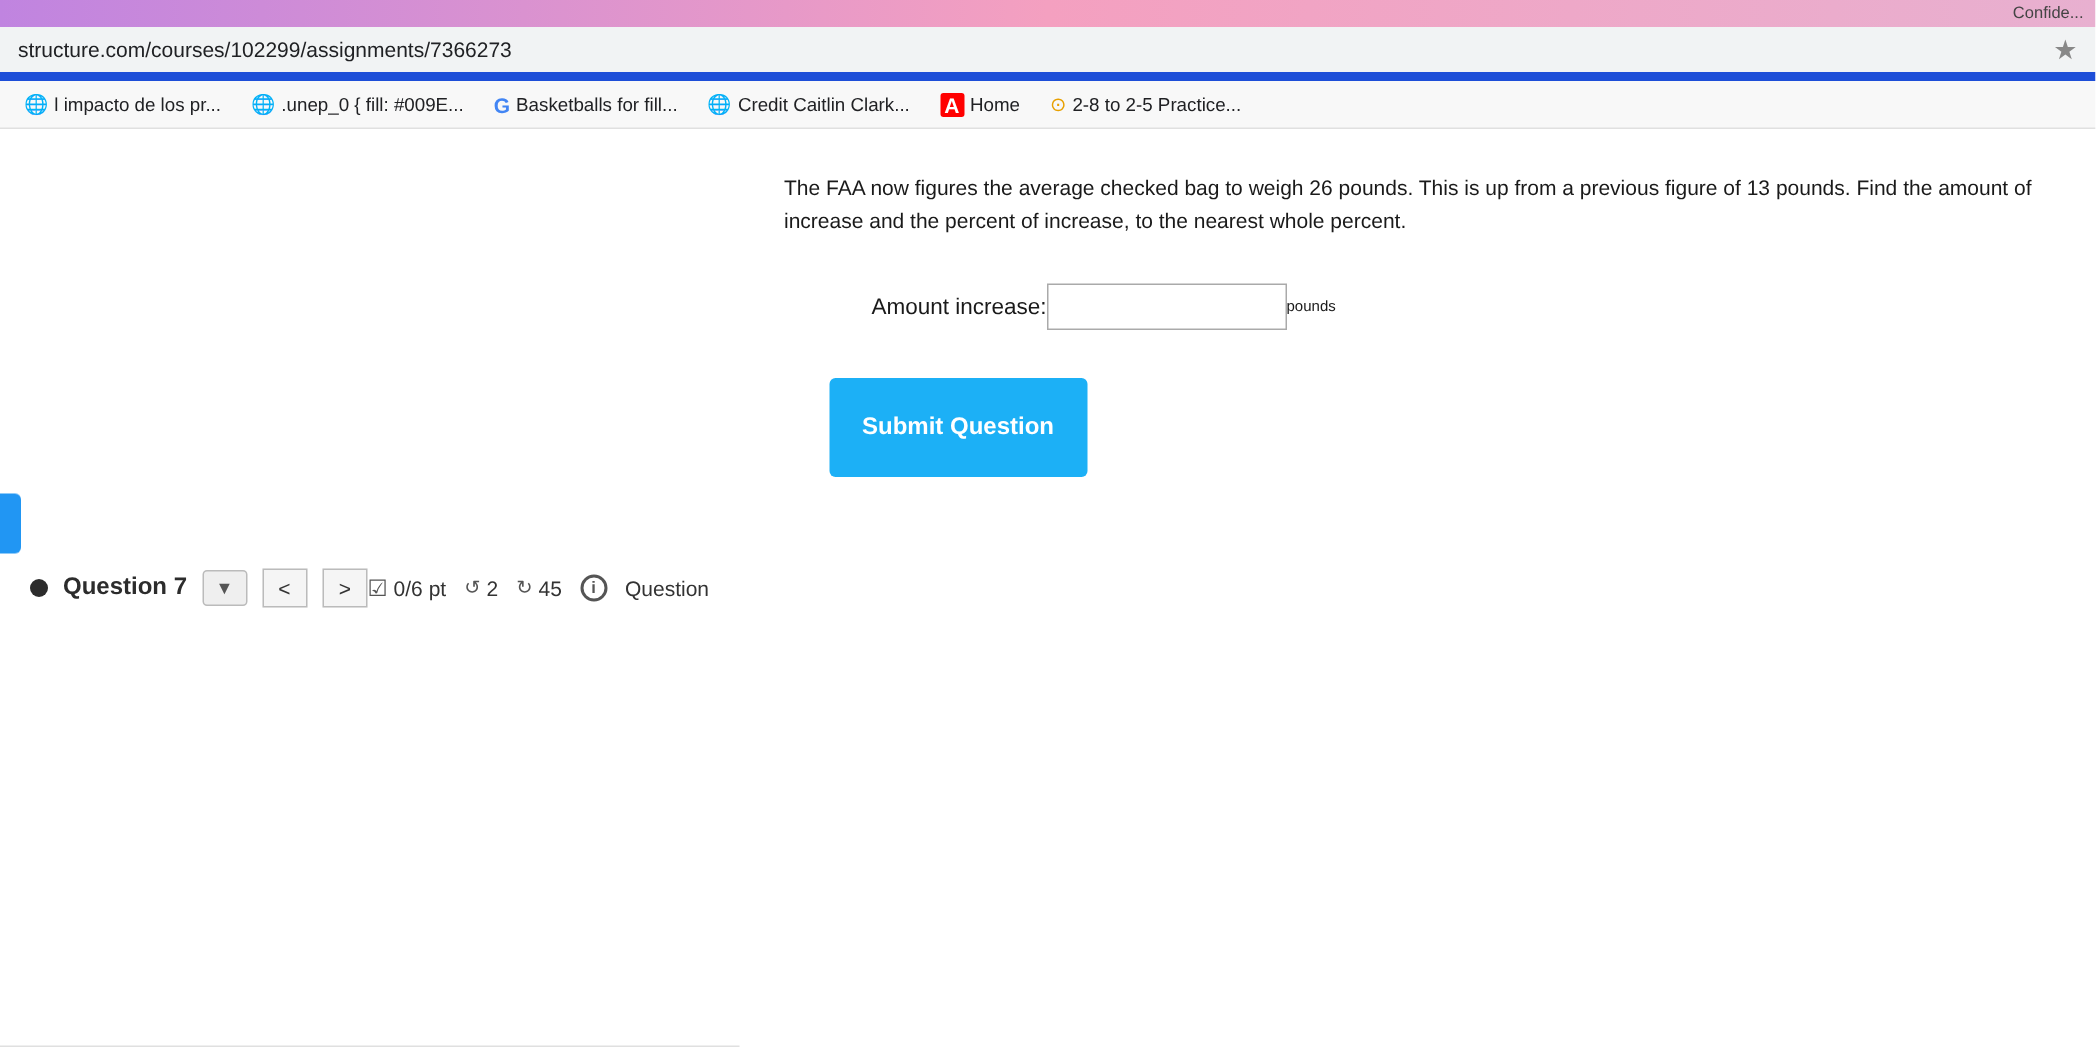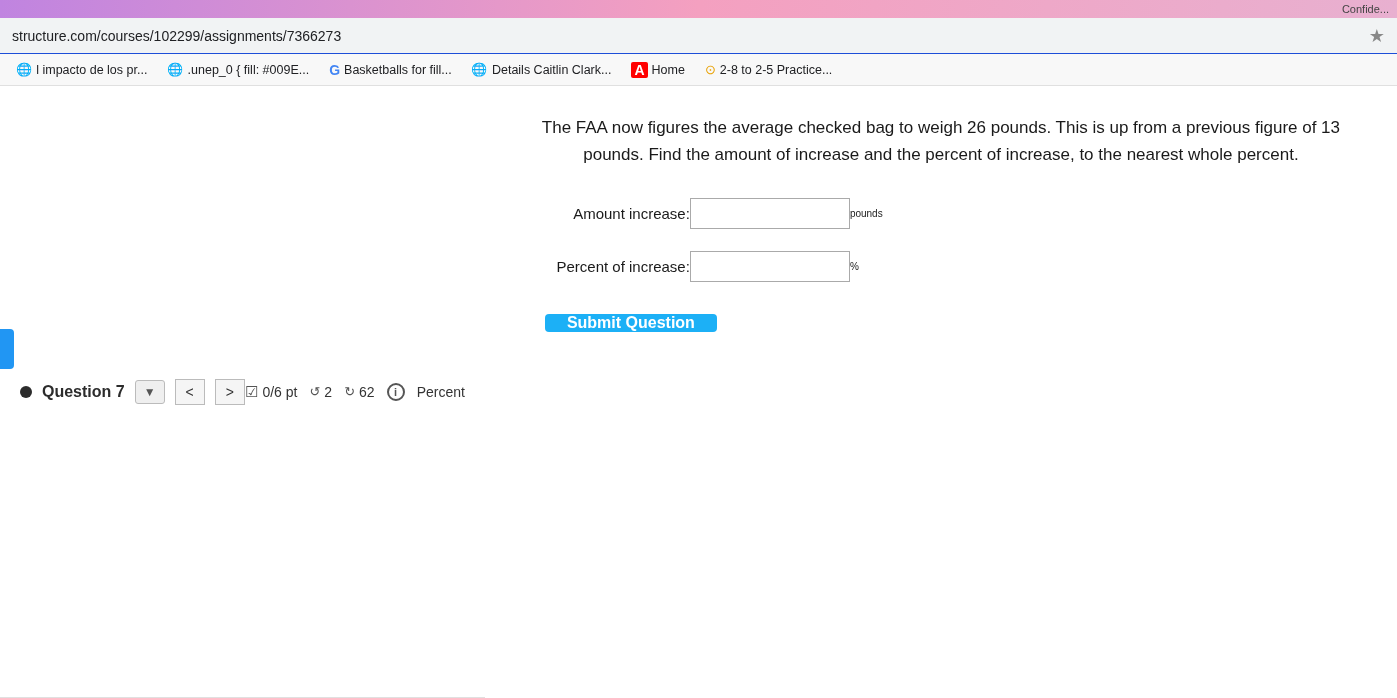--- a/index.html
+++ b/index.html
@@ -26,21 +26,21 @@
       font-size: 11px;
     }
 
     
     .address-bar {
       background: #f1f3f4;
       height: 36px;
       display: flex;
       align-items: center;
       padding: 12px 12px;
-      border-bottom: 1px solid #1d4ed8;
+      border-bottom: 6px solid #1d4ed8;
     }
     .address-text {
       font-size: 14px;
       color: #202124;
       flex: 1;
     }
     .star-icon {
       color: #888;
       font-size: 18px;
       cursor: pointer;
@@ -161,26 +161,25 @@
       cursor: pointer;
       text-decoration: none;
     }
 
     
     .question-body {
       padding: 28px 30px 20px 30px;
       flex: 1;
     }
     .question-text {
-      font-size: 17px;
+      font-size: 14px;
       color: #1a1a1a;
       line-height: 1.6;
       margin-bottom: 30px;
       max-width: 900px;
-      text-align: center;
     }
 
     .input-row {
       display: flex;
       align-items: center;
       margin-bottom: 22px;
     }
     .input-label {
       font-size: 15px;
       color: #1a1a1a;
@@ -197,21 +196,21 @@
     }
     .unit-label {
       font-size: 10px;
       color: #1a1a1a;
     }
 
     .submit-btn {
       background: #1cb0f6;
       color: #fff;
       border: none;
-      padding: 0 22px;
+      padding: 24px 22px;
       font-size: 16px;
       font-weight: 600;
       border-radius: 4px;
       cursor: pointer;
       margin-top: 10px;
       margin-left: 30px;
     }
 
     
     .left-edge {
@@ -247,21 +246,21 @@
   <div class="bookmark-item">
     <span class="bm-icon bm-canvas">🌐</span>
     <span>.unep_0 { fill: #009E...</span>
   </div>
   <div class="bookmark-item">
     <span class="bm-icon bm-google" style="font-weight:bold;font-size:14px;">G</span>
     <span>Basketballs for fill...</span>
   </div>
   <div class="bookmark-item">
     <span class="bm-icon">🌐</span>
-    <span>Details Caitlin Clark...</span>
+    <span>Credit Caitlin Clark...</span>
   </div>
   <div class="bookmark-item">
     <span class="bm-icon bm-adobe" style="font-weight:bold;font-size:14px;background:#ff0000;color:#fff;padding:0 3px;border-radius:2px;">A</span>
     <span>Home</span>
   </div>
   <div class="bookmark-item">
     <span class="bm-icon bm-circle">⊙</span>
     <span>2-8 to 2-5 Practice...</span>
   </div>
 </div>
@@ -281,38 +280,33 @@
       <div class="score-badge">
         <span class="checkbox-icon">☑</span>
         <span>0/6 pt</span>
       </div>
       <div class="score-badge">
         <span class="rotate-icon">↺</span>
         <span>2</span>
       </div>
       <div class="score-badge">
         <span class="rotate-icon">↻</span>
-        <span>62</span>
+        <span>45</span>
       </div>
       <div class="info-icon">i</div>
-      <a class="details-link">Percent</a>
+      <a class="details-link">Question</a>
     </div>
   </div>
 
   <div class="question-body">
     <p class="question-text">The FAA now figures the average checked bag to weigh 26 pounds. This is up from a previous figure of 13 pounds. Find the amount of increase and the percent of increase, to the nearest whole percent.</p>
 
     <div class="input-row">
       <label class="input-label">Amount increase:</label>
       <input class="answer-input" type="text" value="" style="">
       <span class="unit-label">pounds</span>
     </div>
 
-    <div class="input-row">
-      <label class="input-label">Percent of increase:</label>
-      <input class="answer-input" type="text" value="" style="">
-      <span class="unit-label">%</span>
-    </div>
 
     <button class="submit-btn">Submit Question</button>
   </div>
 
 </div>
 
 </body></html>

